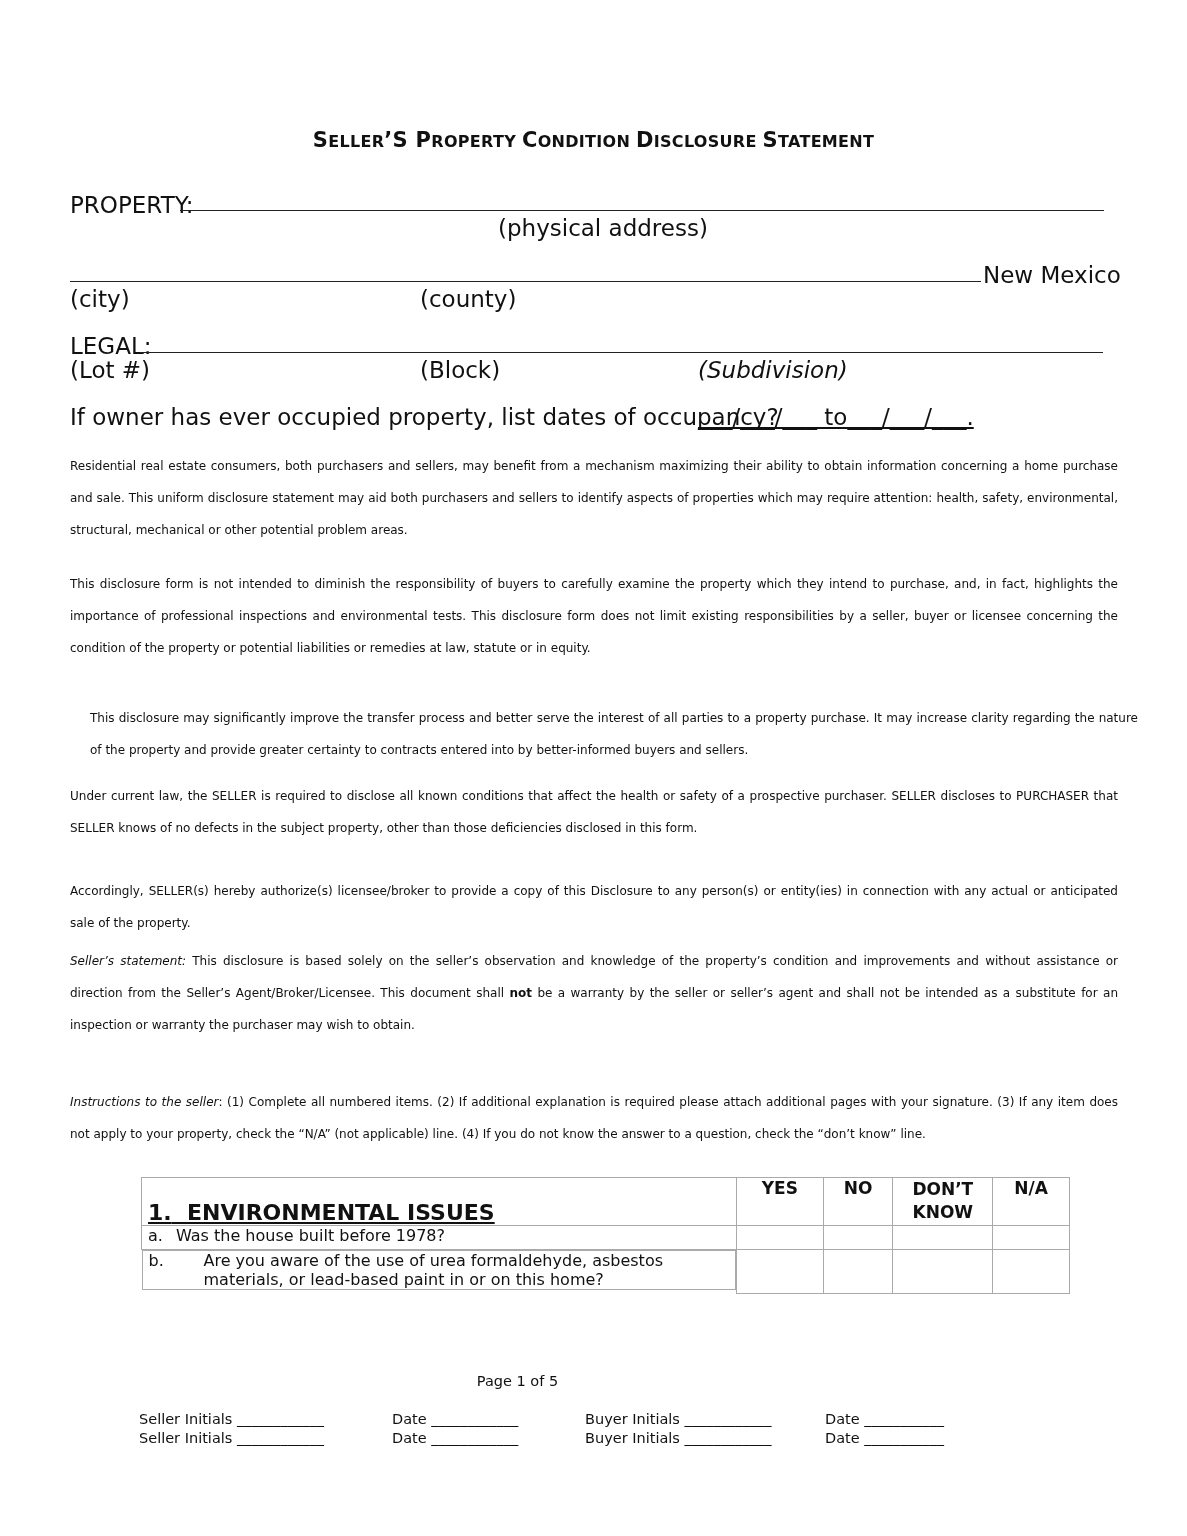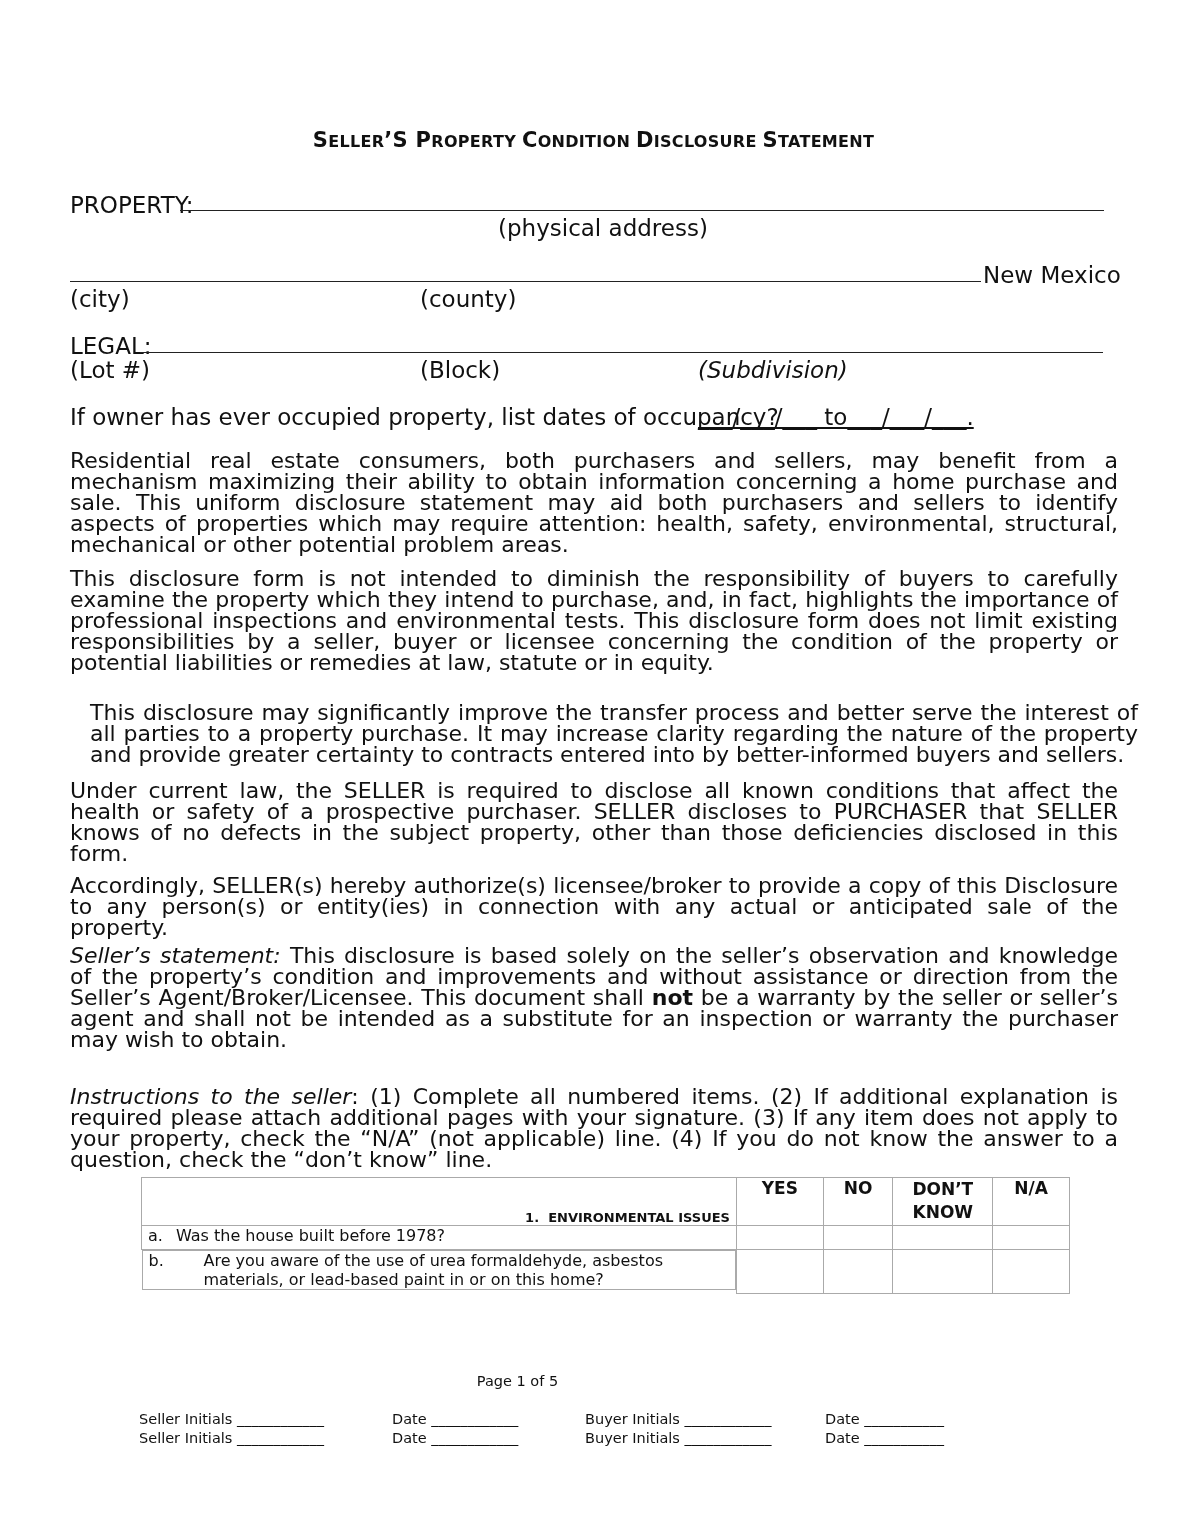--- a/index.html
+++ b/index.html
@@ -9,31 +9,31 @@
     }
     .page { position: absolute; left: 0; top: 0; width: 1187px; height: 1536px; }
     .title {
       position: absolute; left: 0; width: 1187px; top: 128px; text-align: center;
       font-weight: bold; font-size: 21px; letter-spacing: 0.3px;
     }
     .title .sc { font-size: 16px; }
     .line-text { position: absolute; font-size: 23px; white-space: nowrap; }
     .rule { position: absolute; border-bottom: 1.5px solid #222; height: 0; }
     .para {
-      position: absolute; left: 70px; width: 1048px; font-size: 22px; line-height: 21px;
+      position: absolute; left: 70px; width: 1048px; font-size: 12px; line-height: 32px;
       text-align: justify; text-align-last: left;
     }
     .heading-bold { font-weight: bold; }
     .table {
       position: absolute; left: 141px; top: 1177px; width: 929px; border-collapse: collapse;
       font-size: 16px;
     }
     .table td, .table th { border: 1.5px solid #aaa; padding: 0 6px; vertical-align: top; }
     .table th { font-weight: bold; font-size: 17px; text-align: center; }
-    .table .hdr-title { text-align: right; vertical-align: bottom; font-size: 13px; }
+    .table .hdr-title { text-align: left; vertical-align: bottom; font-size: 22px; text-decoration: underline; }
     .footer { position: absolute; font-size: 14.5px; white-space: nowrap; }
   </style>
 </head>
 <body>
 
 <div class="page">
 
   <div class="title">
     <span>S</span><span class="sc">ELLER</span><span>’S </span><span>P</span><span class="sc">ROPERTY </span><span>C</span><span class="sc">ONDITION </span><span>D</span><span class="sc">ISCLOSURE </span><span>S</span><span class="sc">TATEMENT</span>
   </div>

